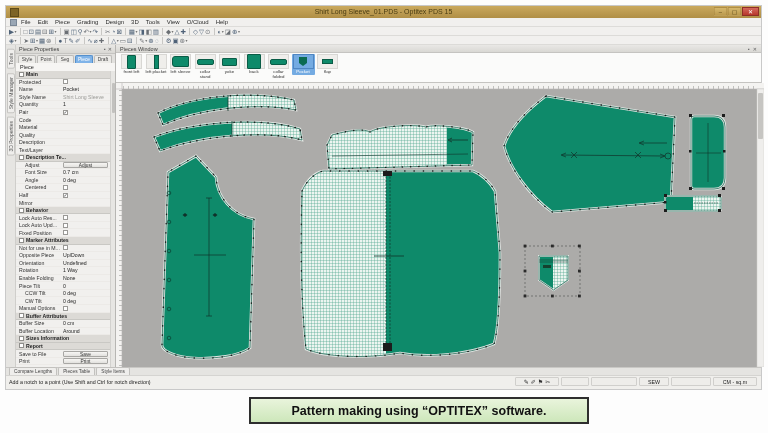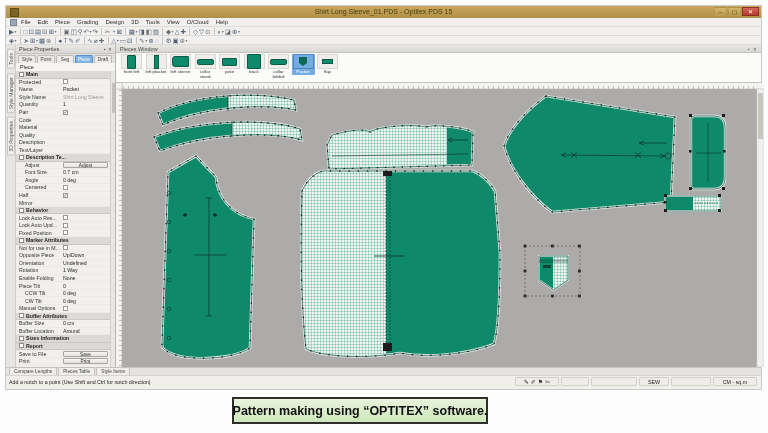--- a/index.html
+++ b/index.html
@@ -76,21 +76,21 @@
   .btabs{position:absolute;left:0;top:361px;width:100%;height:8px;background:#e5e4e1;border-top:1px solid #c9c8c5;display:flex;align-items:flex-end;padding-left:3px;box-sizing:border-box;}
   .btab{font-size:4.8px;line-height:7px;color:#444;background:#efeeec;border:1px solid #c2c1be;border-bottom:none;border-radius:2px 2px 0 0;padding:0 4px;margin-right:1px;white-space:nowrap;}
   .statusbar{position:absolute;left:0;top:369px;width:100%;height:12px;background:#f0efec;border-top:1px solid #d5d4d1;display:flex;align-items:center;font-size:5.3px;color:#222;box-sizing:border-box;}
   .smsg{flex:1;padding-left:3px;white-space:nowrap;overflow:hidden;}
   .scell{height:9px;border:1px solid #d0cfcc;border-radius:1px;margin-right:2px;display:flex;align-items:center;justify-content:center;box-sizing:border-box;background:#eeedea;}
   .scell.icons{width:44px;gap:2px;}
   .scell.icons span{font-size:6px;color:#333;}
   .scell.blank1{width:28px;} .scell.blank2{width:46px;} .scell.blank3{width:40px;}
   .scell.sew{width:30px;} .scell.units{width:44px;margin-right:4px;}
   
-  .caption{position:absolute;left:232px;top:397px;width:256px;height:27px;border:2px solid #2e2e2e;background:linear-gradient(#e9f4dc,#cde7ba);display:flex;align-items:center;justify-content:center;box-sizing:border-box;}
+  .caption{position:absolute;left:249px;top:397px;width:340px;height:27px;border:2px solid #2e2e2e;background:linear-gradient(#e9f4dc,#cde7ba);display:flex;align-items:center;justify-content:center;box-sizing:border-box;}
   .caption span{font-size:12.5px;font-weight:bold;color:#111;white-space:nowrap;}
 </style>
 </head>
 <body>
 
 <div id="stage">
   <div class="shot">
 
     <div class="titlebar">
       <div class="app-ico"></div>

